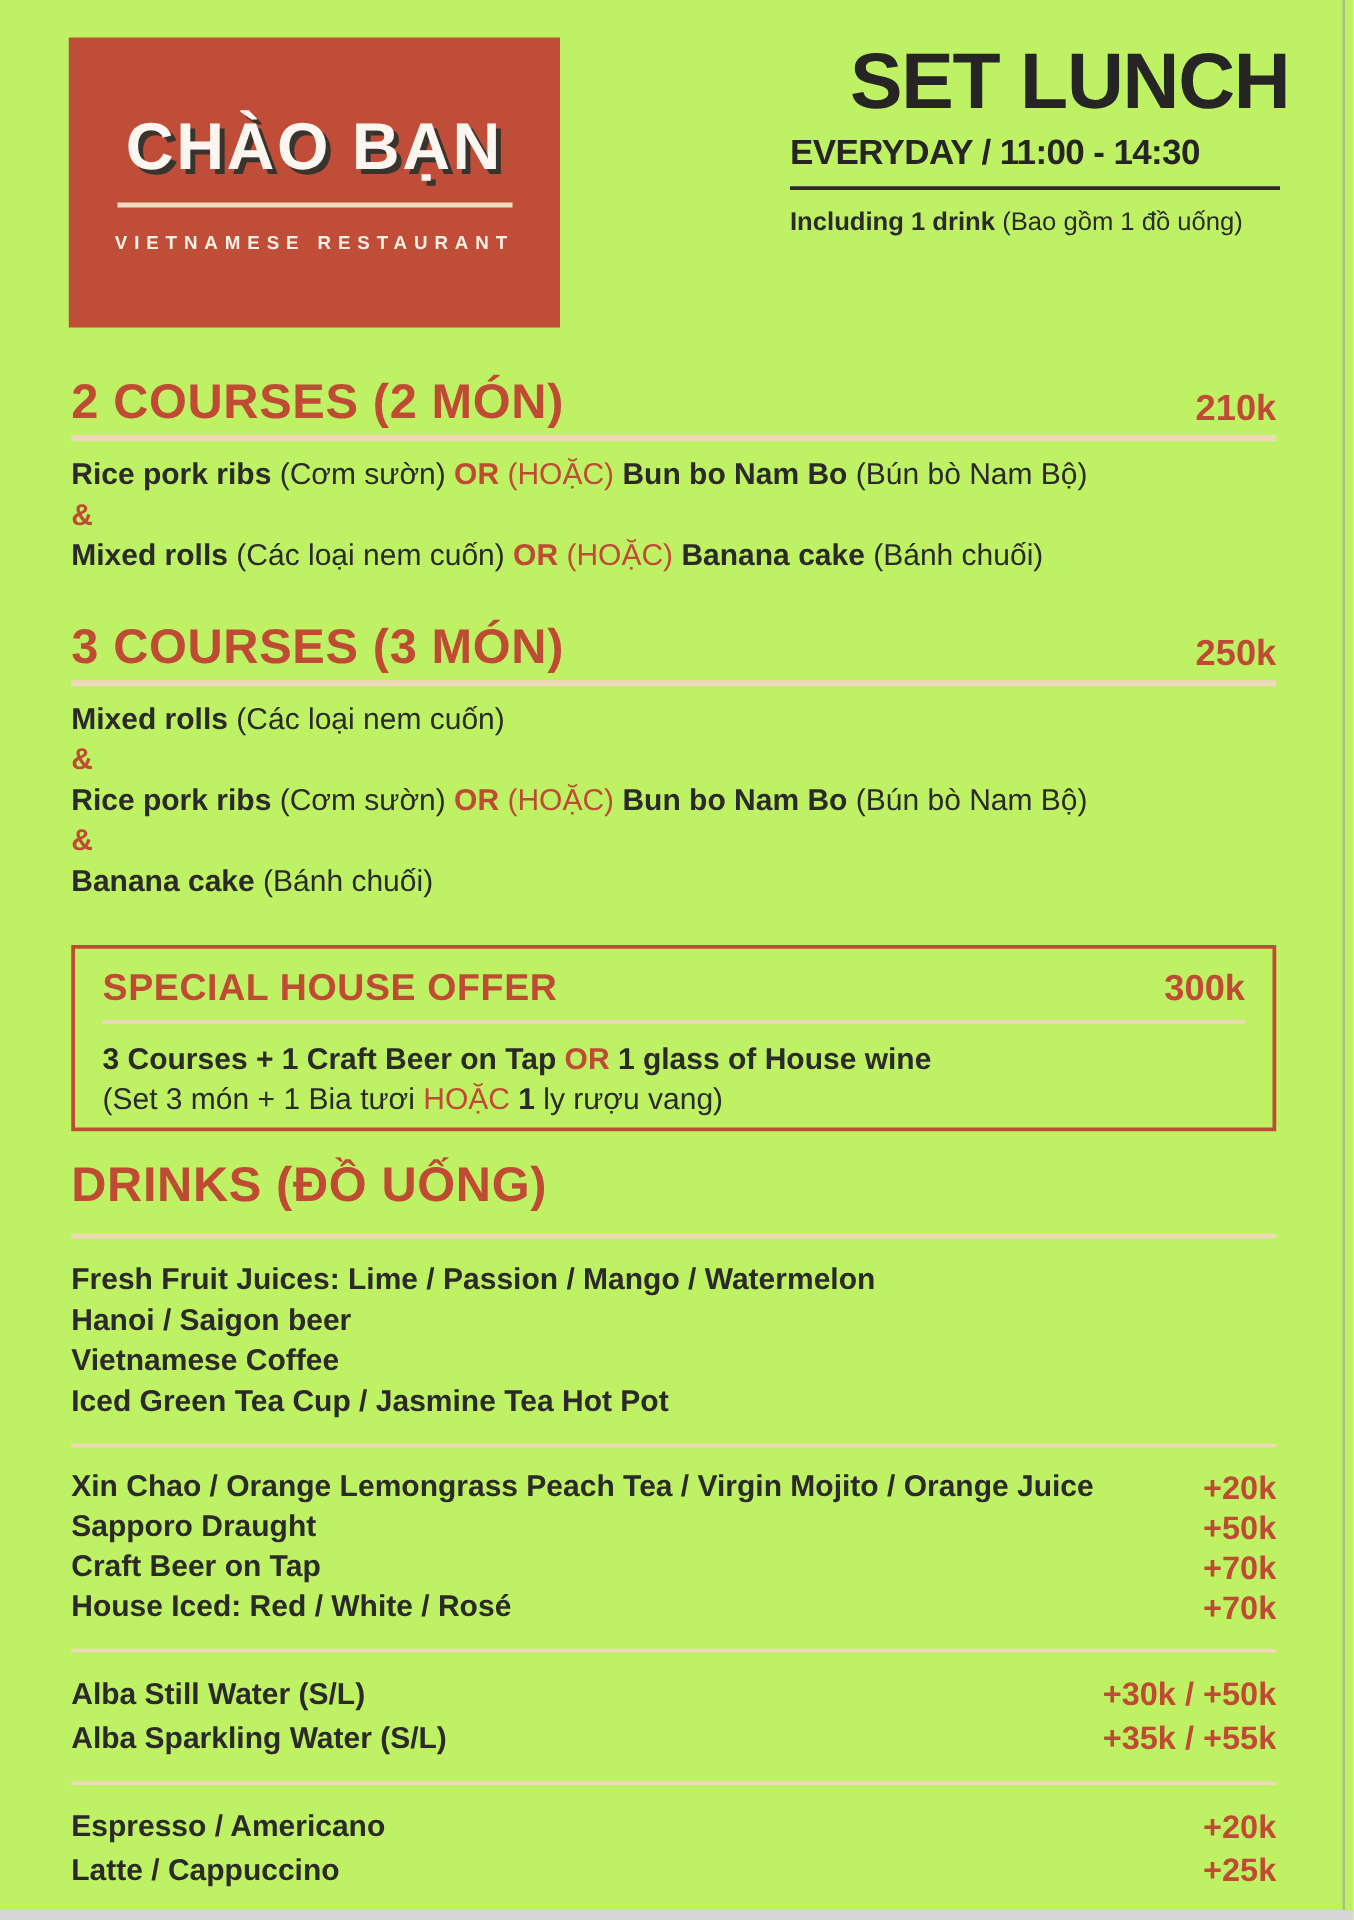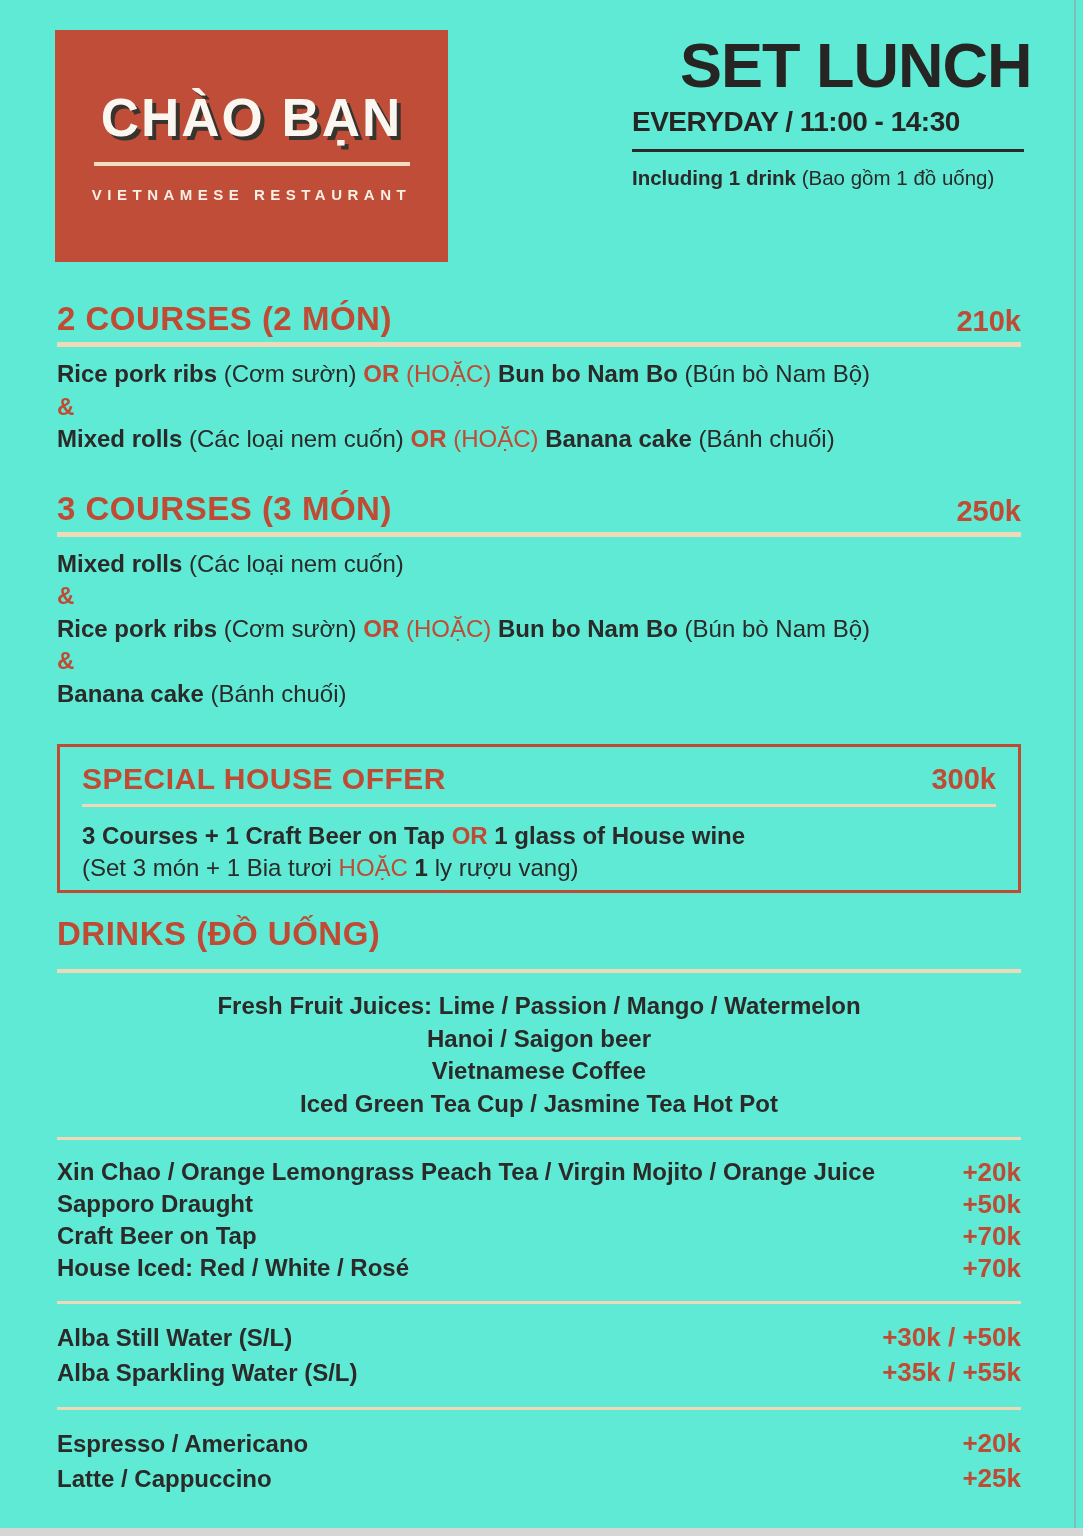--- a/index.html
+++ b/index.html
@@ -1,17 +1,17 @@
 <!DOCTYPE html>
 <html><head>
 <meta charset="utf-8">
 <style>
   html,body{margin:0;padding:0;background:#fff;}
   .page{
-    position:relative;width:1083px;height:1536px;background:#5eead4;overflow:hidden;
+    position:relative;width:1083px;height:1536px;background:#bef264;overflow:hidden;
     font-family:"Liberation Sans","DejaVu Sans",sans-serif;color:#2b2a29;
   }
   
   .logo-block{
     position:absolute;left:55px;top:30px;width:393px;height:232px;background:#bf4d38;
     display:flex;flex-direction:column;align-items:center;justify-content:center;
   }
   .logo-title{
     font-size:53px;font-weight:bold;letter-spacing:2px;color:#fbf7f0;line-height:1;
     text-shadow:4px 4px 0 #39332d;white-space:nowrap;margin-top:2px;
@@ -21,37 +21,37 @@
 
   .header-right{position:absolute;left:632px;top:34px;width:392px;}
   .hr-title{font-size:63px;font-weight:bold;color:#262524;letter-spacing:-1px;line-height:1;white-space:nowrap;margin-left:48px;}
   .hr-schedule{font-size:28px;font-weight:bold;color:#262524;letter-spacing:-0.5px;margin-top:9px;white-space:nowrap;}
   .hr-rule{height:3px;background:#2b2a29;margin-top:11px;margin-bottom:10px;}
   .hr-note{font-size:20.5px;line-height:31px;white-space:nowrap;color:#2b2a29;}
 
   
   .content{position:absolute;left:57px;top:300px;width:964px;}
   .sec-head{display:flex;justify-content:space-between;align-items:flex-end;}
-  .sec-title{font-size:33px;font-weight:bold;color:#bf4b35;letter-spacing:0.5px;white-space:nowrap;}
+  .sec-title{font-size:39px;font-weight:bold;color:#bf4b35;letter-spacing:0.5px;white-space:nowrap;}
   .sec-price{font-size:29px;font-weight:bold;color:#bf4b35;white-space:nowrap;}
   .cream-rule{height:5px;background:#eed9b8;margin-top:4px;margin-bottom:11px;}
   .mline{font-size:24px;line-height:32.5px;color:#2b2a29;white-space:nowrap;}
   .seg-b{font-weight:bold;}
   .seg-ab{font-weight:bold;color:#bf4b35;}
   .seg-a{color:#bf4b35;margin-top:28px;}
   .set{margin-bottom:34px;}
 
   .special-box{border:3px solid #bf4b35;padding:15px 22px 6px 22px;margin-bottom:22px;}
   .special-box .sec-title{font-size:30px;}
   .special-box .cream-rule{height:3px;margin-top:8px;margin-bottom:13px;}
   .special-box .mline{line-height:32px;}
 
   .drinks-head{margin-top:2px;}
   .drinks-rule{height:4px;background:#eed9b8;margin-top:16px;margin-bottom:17px;}
-  .dline{font-size:24px;font-weight:bold;line-height:32.5px;color:#2b2a29;white-space:nowrap;text-align:center;}
+  .dline{font-size:24px;font-weight:bold;line-height:32.5px;color:#2b2a29;white-space:nowrap;}
   .separator{height:3px;background:#eed9b8;margin:17px 0 16px 0;}
   .drow{display:flex;justify-content:space-between;align-items:center;line-height:32px;}
   .drow-tall{line-height:35px;}
   .dname{font-size:24px;font-weight:bold;color:#2b2a29;white-space:nowrap;}
   .dprice{font-size:26px;font-weight:bold;color:#bf4b35;white-space:nowrap;}
 
   
   .edge-right{position:absolute;left:1074px;top:0;width:2px;height:1536px;background:#9a9a9a;opacity:0.55;}
   .edge-bottom{position:absolute;left:0;top:1528px;width:1083px;height:8px;background:#d6d6d6;}
 </style>

